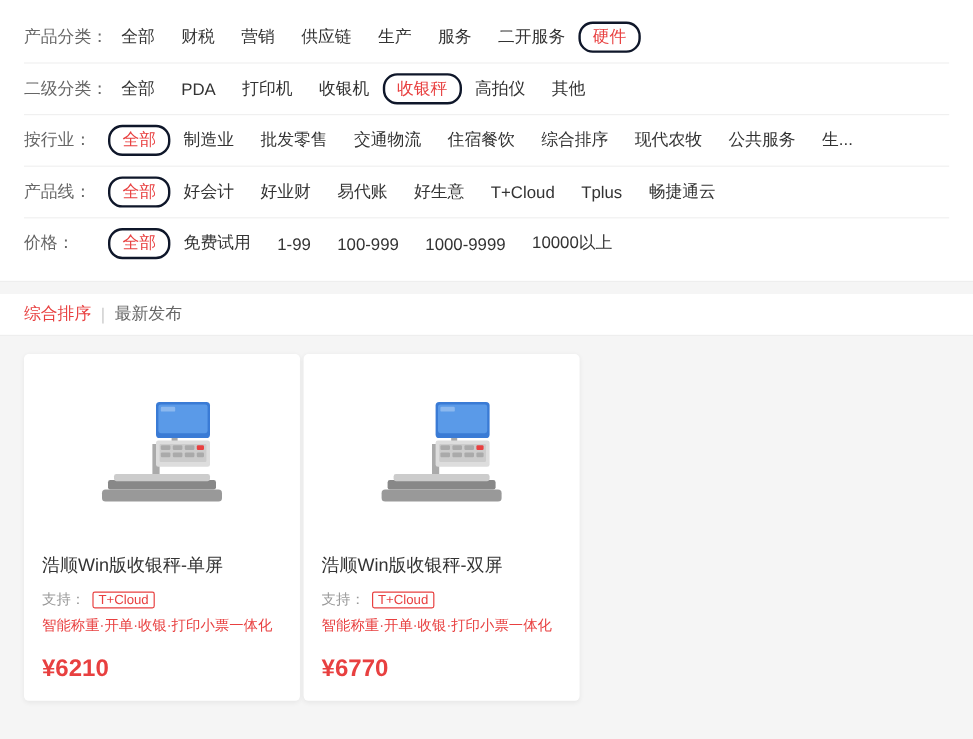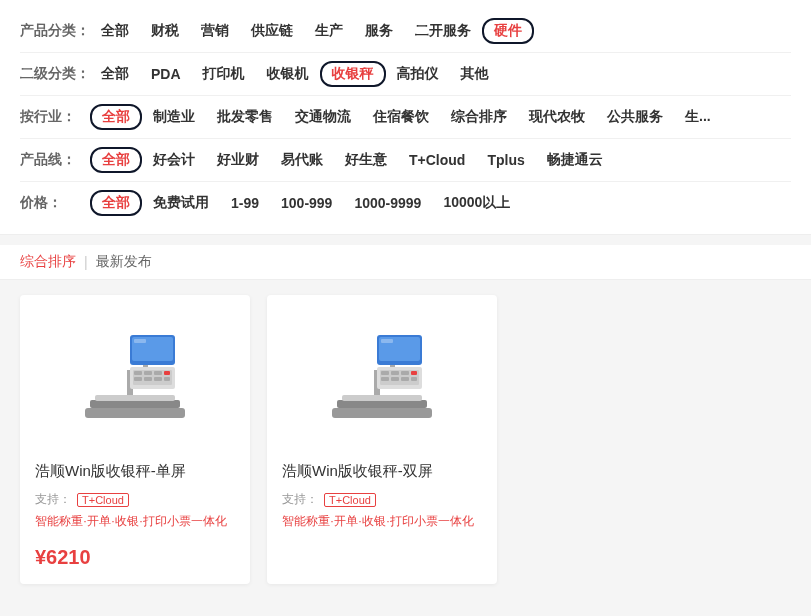--- a/index.html
+++ b/index.html
@@ -6,21 +6,20 @@
     body {
       font-family: "Microsoft YaHei", "PingFang SC", sans-serif;
       font-size: 14px;
       background: #f5f5f5;
       color: #333;
     }
     .filter-section {
       background: #fff;
       padding: 10px 20px;
       border-bottom: 1px solid #eee;
-      font-weight: bold;
     }
     .filter-row {
       display: flex;
       align-items: center;
       padding: 8px 0;
       border-bottom: 1px solid #f0f0f0;
       flex-wrap: nowrap;
       overflow: hidden;
     }
     .filter-row:last-child {
@@ -68,21 +67,21 @@
       color: #ccc;
       margin: 0 8px;
     }
     .sort-item-inactive {
       cursor: pointer;
       color: #666;
     }
     .product-grid {
       display: flex;
       flex-wrap: wrap;
-      gap: 17px;
+      gap: 3px;
       padding: 15px 20px;
     }
     .product-card {
       background: #fff;
       border-radius: 4px;
       width: 230px;
       padding: 15px;
       box-shadow: 0 1px 4px rgba(0,0,0,0.06);
       cursor: pointer;
     }
@@ -280,14 +279,15 @@
         <rect x="79" y="52" width="8" height="4" rx="1" fill="#aaa"></rect>
         <rect x="89" y="52" width="6" height="4" rx="1" fill="#aaa"></rect>
       </svg>
     </div>
       <div class="product-title">浩顺Win版收银秤-双屏</div>
       <div class="product-support">
       <span class="support-label">支持：</span>
       <span class="support-tag">T+Cloud</span>
     </div>
       <div class="product-desc">智能称重·开单·收银·打印小票一体化</div>
+      <div class="product-price">¥6770</div>
     </div>
   </div>
 
 </body></html>

